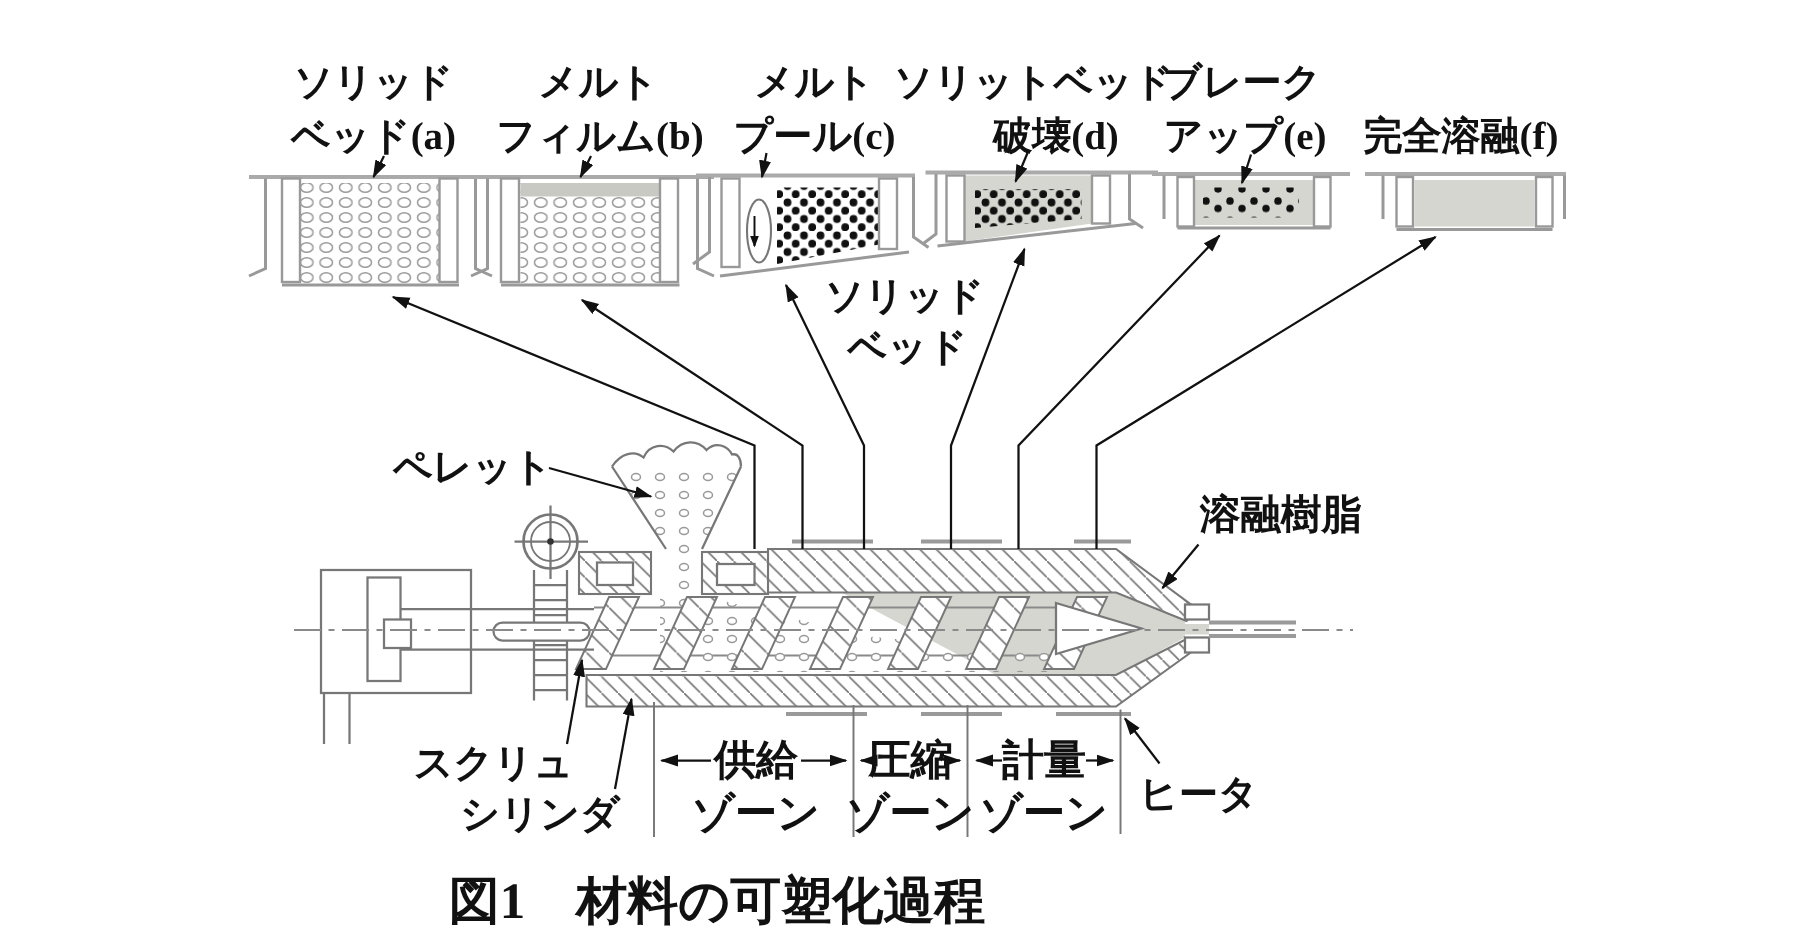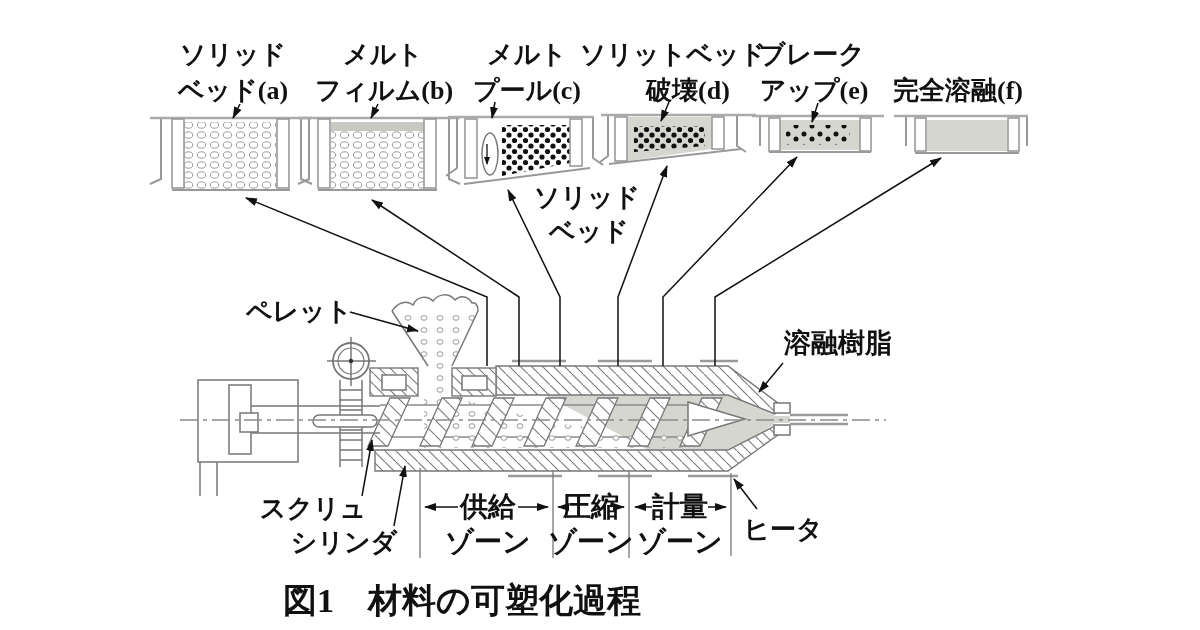--- a/index.html
+++ b/index.html
@@ -1,16 +1,16 @@
 <!DOCTYPE html>
 <html><head>
 <meta charset="utf-8">
 <style>
   html,body{margin:0;padding:0;background:#ffffff;}
-  .stage{width:1028px;height:630px;position:relative;background:#fff;overflow:hidden;}
+  .stage{width:1028px;height:630px;position:relative;background:#fff;overflow:hidden;padding-left:16px;}
   svg{display:block;}
   .t{font-family:"Liberation Serif","DejaVu Serif",serif;font-weight:700;fill:#111;text-anchor:middle;}.s26{font-size:26px}.s27{font-size:27px}.s28{font-size:28px}.s34{font-size:34px}
   .ml{stroke:#999;stroke-width:2;fill:none;}           
   .mlt{stroke:#aaa;stroke-width:2.6;fill:none;}        
   .post{fill:#ffffff;stroke:#999;stroke-width:1.6;}
   .mech{stroke:#777;stroke-width:1.5;fill:none;}
   .mechf{stroke:#777;stroke-width:1.5;fill:#ffffff;}
   .root{stroke:#8a8a8a;stroke-width:1.4;}
   .heater{stroke:#9a9a9a;stroke-width:2.6;}
   .axis{stroke:#8a8a8a;stroke-width:1.4;stroke-dasharray:18 5 4 5;fill:none;}

